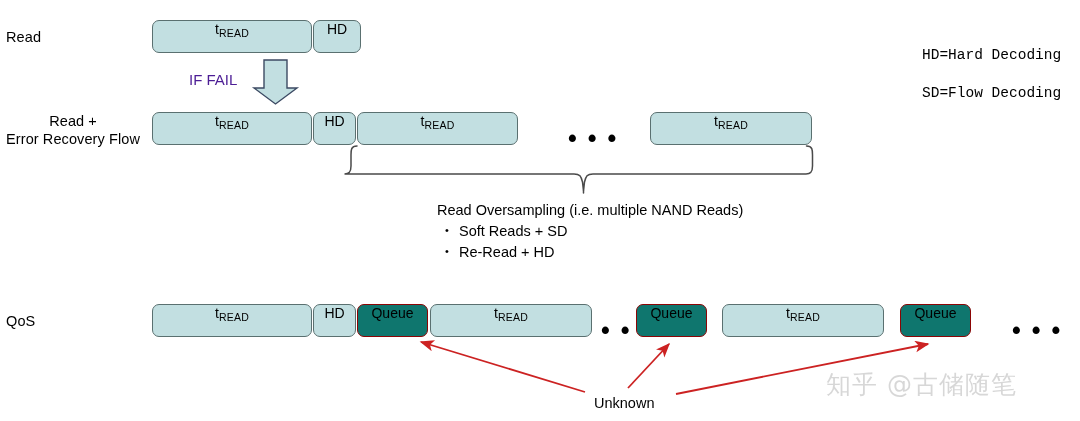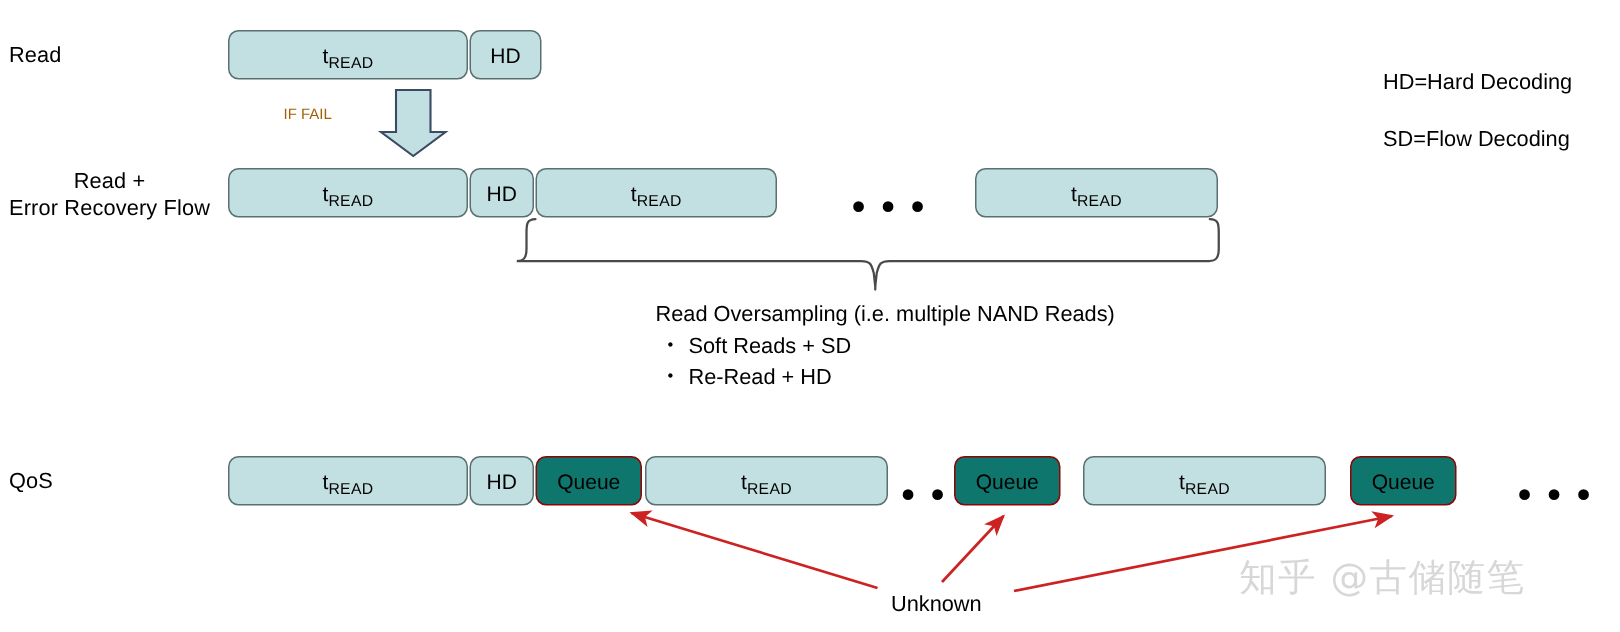--- a/index.html
+++ b/index.html
@@ -34,21 +34,21 @@
     line-height: 19px;
     white-space: pre-line;
   }
 
   
   .blk {
     position: absolute;
     box-sizing: border-box;
     border-radius: 7px;
     display: flex;
-    align-items: center;
+    align-items: flex-start;
     justify-content: center;
     font-size: 14px;
     color: #000000;
     user-select: none;
   }
   .blk.read {
     background: #c2dfe1;
     border: 1px solid #5a7070;
   }
   .blk.queue {
@@ -71,22 +71,22 @@
     font-size: 25px;
     font-weight: 700;
     letter-spacing: 2px;
     color: #000000;
     line-height: 10px;
   }
 
   
   .iffail {
     position: absolute;
-    font-size: 10px;
-    color: #a16207;
+    font-size: 15px;
+    color: #4c1d95;
   }
 
   
   .caption {
     position: absolute;
     font-size: 14.5px;
     color: #000000;
     line-height: 21px;
   }
   .caption ul {
@@ -127,21 +127,21 @@
     width: 1080px;
     height: 421px;
     pointer-events: none;
   }
 </style>
 </head>
 <body>
 
 <div id="canvas">
 
-  <div class="legend" style="left:922px; top:27px;">
+  <div class="legend" style="left:922px; top:27px;font-family:Liberation Mono, monospace;">
     <div>HD=Hard Decoding</div>
     <div>SD=Flow Decoding</div>
   </div>
 
   <div class="row-label" style="left:6px; top:28px;">Read</div>
 
   <div class="blk read tread" style="left:152px; top:20px; width:160px; height:33px;">
     <span><span>t</span><span class="sub">READ</span></span>
   </div>
 

